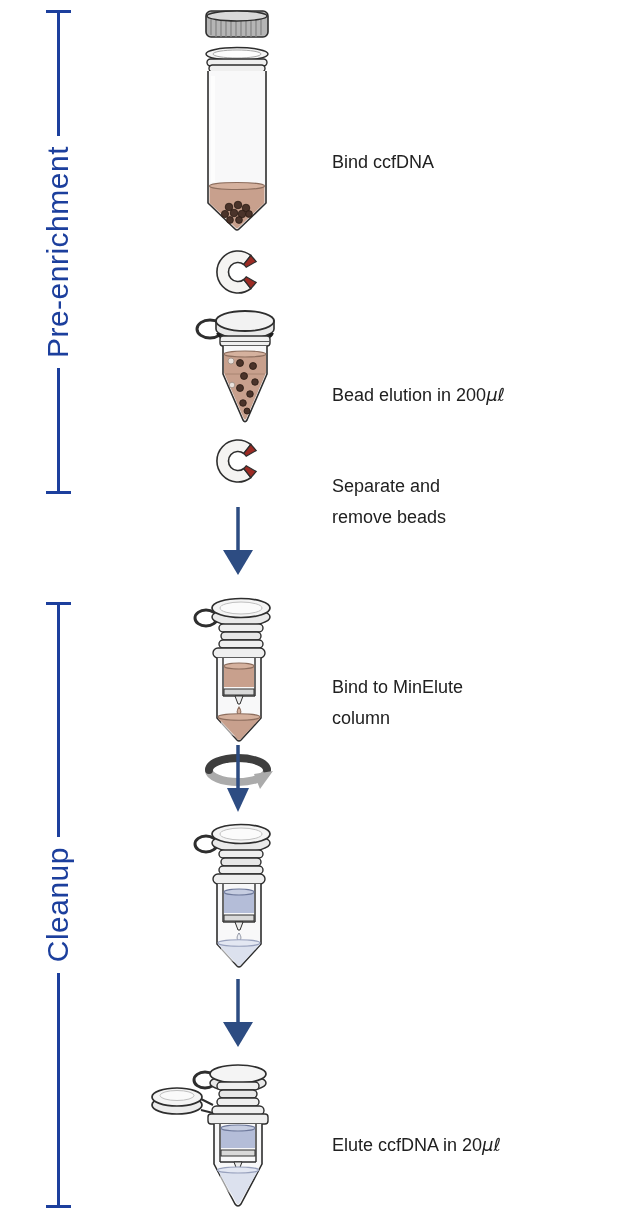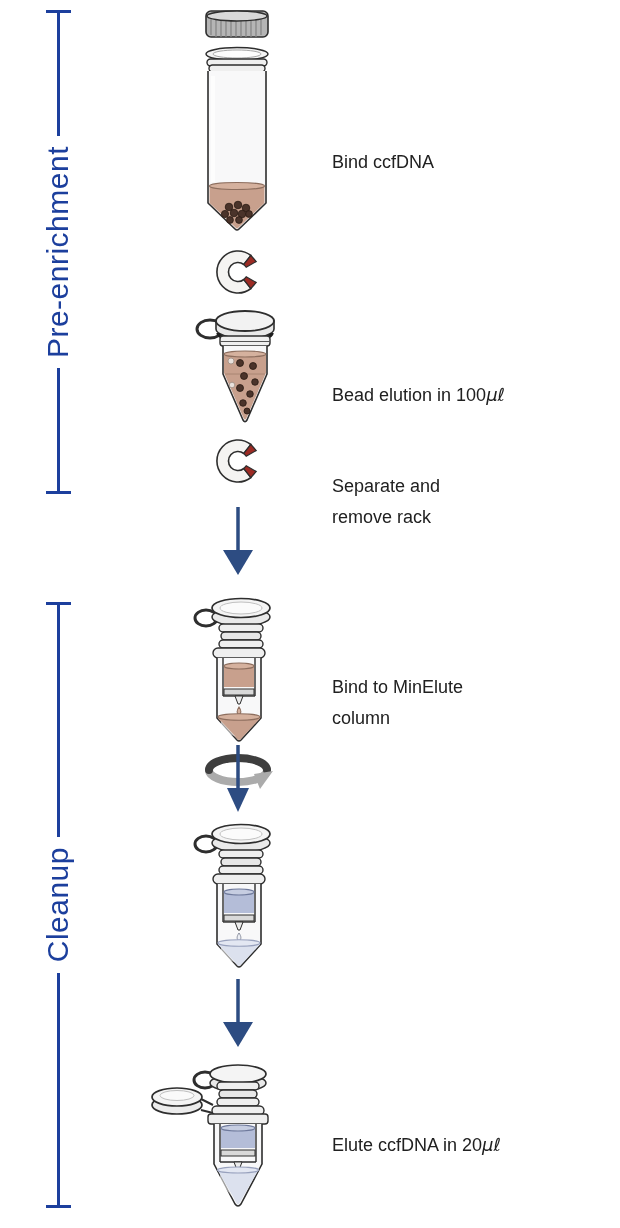--- a/index.html
+++ b/index.html
@@ -239,25 +239,25 @@
       <path class="washlight" d="M67.5,106 L108.5,106 L89.5,139 Q88,141.5 86.5,139 Z"></path>
       <ellipse class="washlightline" cx="88" cy="106" rx="20.5" ry="3"></ellipse>
       <path class="hl" d="M70,110 L85,136 L70,118 Z"></path>
     </g>
   </svg>
 
   <div class="step-label" style="top:116px;">
     <span>Bind ccfDNA</span>
   </div>
   <div class="step-label" style="top:348px;">
-    <span>Bead elution in 100</span><span class="unit">µℓ</span>
+    <span>Bead elution in 200</span><span class="unit">µℓ</span>
   </div>
   <div class="step-label" style="top:440px;">
     <span>Separate and
-remove rack</span>
+remove beads</span>
   </div>
   <div class="step-label" style="top:641px;">
     <span>Bind to MinElute
 column</span>
   </div>
   <div class="step-label" style="top:1098px;">
     <span>Elute ccfDNA in 20</span><span class="unit">µℓ</span>
   </div>
 
 </div>

